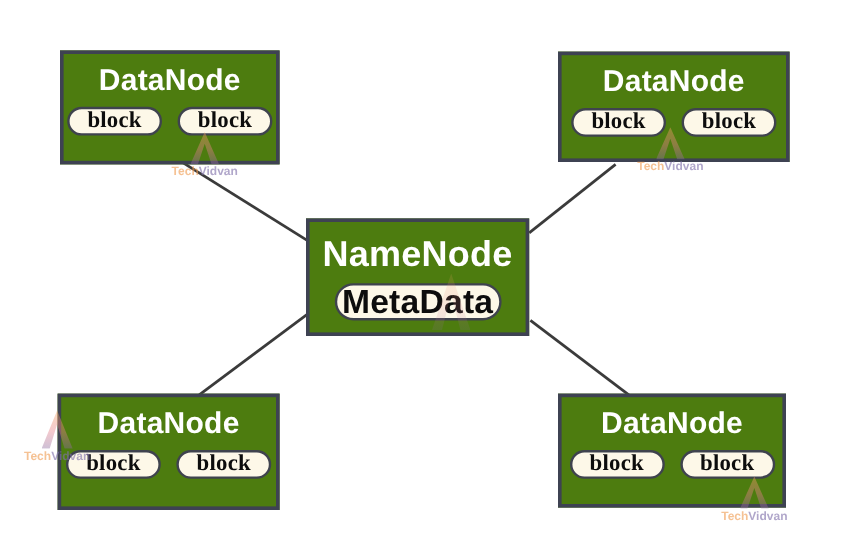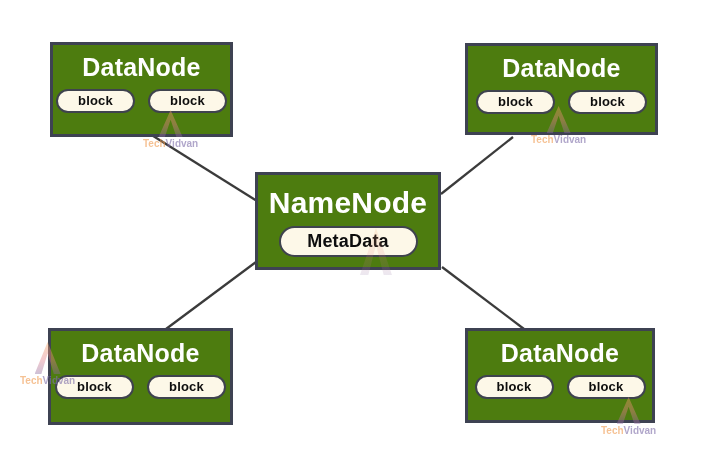--- a/index.html
+++ b/index.html
@@ -47,30 +47,30 @@
     align-items: center;
     justify-content: center;
     font-weight: bold;
     color: #0d0d0d;
     box-sizing: border-box;
     letter-spacing: 0.2px;
   }
   
   .datanode .node-title { font-size: 25px; margin-top: 9px; }
   .datanode .pill-row { margin-top: 7px; }
-  .datanode .pill { width: 79px; height: 24px; font-size: 13px; }
+  .datanode .pill { width: 79px; height: 24px; font-size: 19px; font-family: Liberation Serif, serif; }
   .dn-tl { left: 50px;  top: 42px;  width: 183px; height: 95px; }
   .dn-tr { left: 465px; top: 43px;  width: 193px; height: 92px; }
   .dn-bl { left: 48px;  top: 328px; width: 185px; height: 97px; }
   .dn-br { left: 465px; top: 328px; width: 190px; height: 95px; }
   
-  .namenode { left: 255px; top: 172px; width: 186px; height: 98px; }
+  .namenode { left: 255px; top: 182px; width: 186px; height: 98px; }
   .namenode .node-title { font-size: 30px; margin-top: 11px; }
   .namenode .pill-row { margin-top: 7px; }
-  .namenode .pill { width: 139px; height: 31px; font-size: 18px; }
+  .namenode .pill { width: 139px; height: 31px; font-size: 28px; }
   
   .wm {
     position: absolute;
     display: flex;
     flex-direction: column;
     align-items: center;
     pointer-events: none;
   }
   .wm-logo {
     width: 24px;

